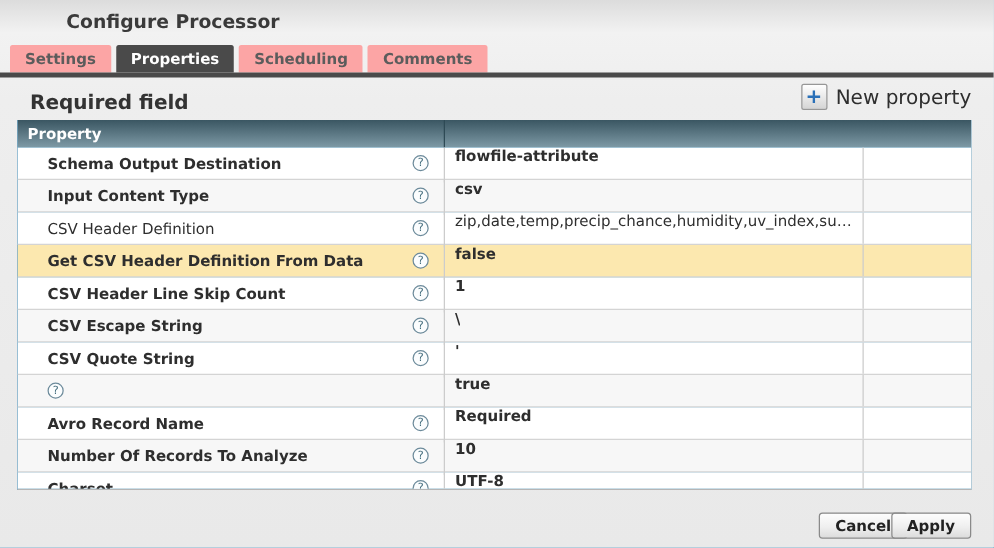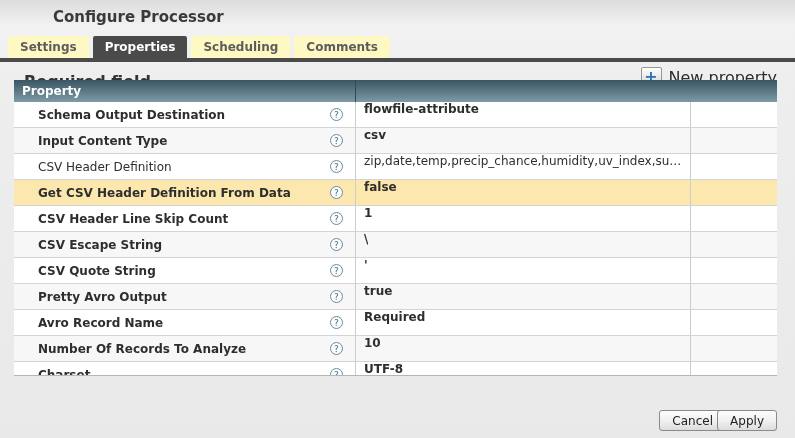--- a/index.html
+++ b/index.html
@@ -9,21 +9,21 @@
     background:linear-gradient(180deg,#dcdcdc 0px,#f2f2f2 26px,#eeeeee 80px,#e9e9e9 100%);
     position:relative;
   }
   .dialog-title {
     position:absolute; left:14px; top:8px;
     font-size:15px; font-weight:bold; color:#3a3a3a;margin-left:39px;
   }
   .tabs { position:absolute; left:8px; top:36px; display:flex; gap:4px; }
   .tab {
     height:22px; line-height:22px; padding:0 12px;
-    background:#fef9c3; color:#5c5c5c;
+    background:#fca5a5; color:#5c5c5c;
     font-size:12px; font-weight:bold;
     border-radius:2px 2px 0 0; cursor:default;
   }
   .tab.active { background:#4a4a4a; color:#ffffff; }
   .tabbar { position:absolute; left:0; top:58px; width:795px; height:4px; background:#4a4a4a; }
 
   .required-legend {
     position:absolute; left:24px; top:72px;
     font-size:16px; font-weight:bold; color:#333;
   }
@@ -34,21 +34,21 @@
   .plus-btn {
     width:21px; height:21px;
     background:linear-gradient(180deg,#fefefe,#d5d5d5);
     border:1px solid #979797; border-radius:2px;
     color:#2a70b8; font-weight:bold; font-size:16px; line-height:18px;
     text-align:center;
   }
   .new-property-label { font-size:16px; color:#2e2e2e; }
 
   .prop-table {
-    position:absolute; left:14px; top:80px;
+    position:absolute; left:14px; top:96px;
     width:763px; height:296px; overflow:hidden;
     background:#0369a1; border-bottom:1px solid #b5b5b5;
   }
   .thead {
     display:flex; height:22px;
     background:linear-gradient(180deg,#3a5662,#7e9aa6);
     color:#fff; font-size:12px; font-weight:bold; align-items:center;
   }
   .hcell-prop  { width:341px; padding-left:8px; height:100%; line-height:22px; }
   .hcell-value { width:335px; padding-left:8px; height:100%; line-height:22px; border-left:1px solid #2e4a55; }
@@ -67,33 +67,33 @@
     padding:0 12px 0 24px;
   }
   .help {
     width:13px; height:13px; flex:0 0 13px;
     border:1px solid #6d8b9b; border-radius:50%;
     background:#fbfdfe; color:#456e7e;
     font-size:9px; line-height:12px; text-align:center; font-weight:normal;
   }
   .vcell {
     width:335px; border-left:1px solid #cccccc;
-    padding:0 8px; display:flex; align-items:flex-start; overflow:hidden;
+    padding:14px 8px; display:flex; align-items:flex-end; overflow:hidden;
   }
   .vcell span {
     white-space:nowrap; overflow:hidden; text-overflow:ellipsis; display:block; max-width:100%;
   }
   .ecell { flex:1; border-left:1px solid #cccccc; }
 
   .footer-btn {
     position:absolute; top:410px; height:21px;
     border:1px solid #8a8a8a; border-radius:3px;
     background:linear-gradient(180deg,#fdfdfd 0%,#efefef 55%,#dcdcdc 100%);
     font-family:"DejaVu Sans", sans-serif;
-    font-size:12px; font-weight:normal; color:#222;
+    font-size:12px; font-weight:bold; color:#222;
     padding:0 12px; cursor:default;
   }
   .cancel-btn { right:69px; }
   .apply-btn  { right:18px; }
 </style>
 </head>
 <body>
 
 <div class="dialog-title">Configure Processor</div>
 
@@ -190,21 +190,20 @@
       <span class="help">?</span>
     </div>
     <div class="vcell pvalue">
           <span class="pvalue-inner">'</span>
         </div>
     <div class="ecell"></div>
   </div>
 
   <div class="row required">
     <div class="pcell">
-      <span class="pname">Pretty Avro Output</span>
       <span class="help">?</span>
     </div>
     <div class="vcell pvalue">
           <span class="pvalue-inner">true</span>
         </div>
     <div class="ecell"></div>
   </div>
 
   <div class="row required">
     <div class="pcell">

